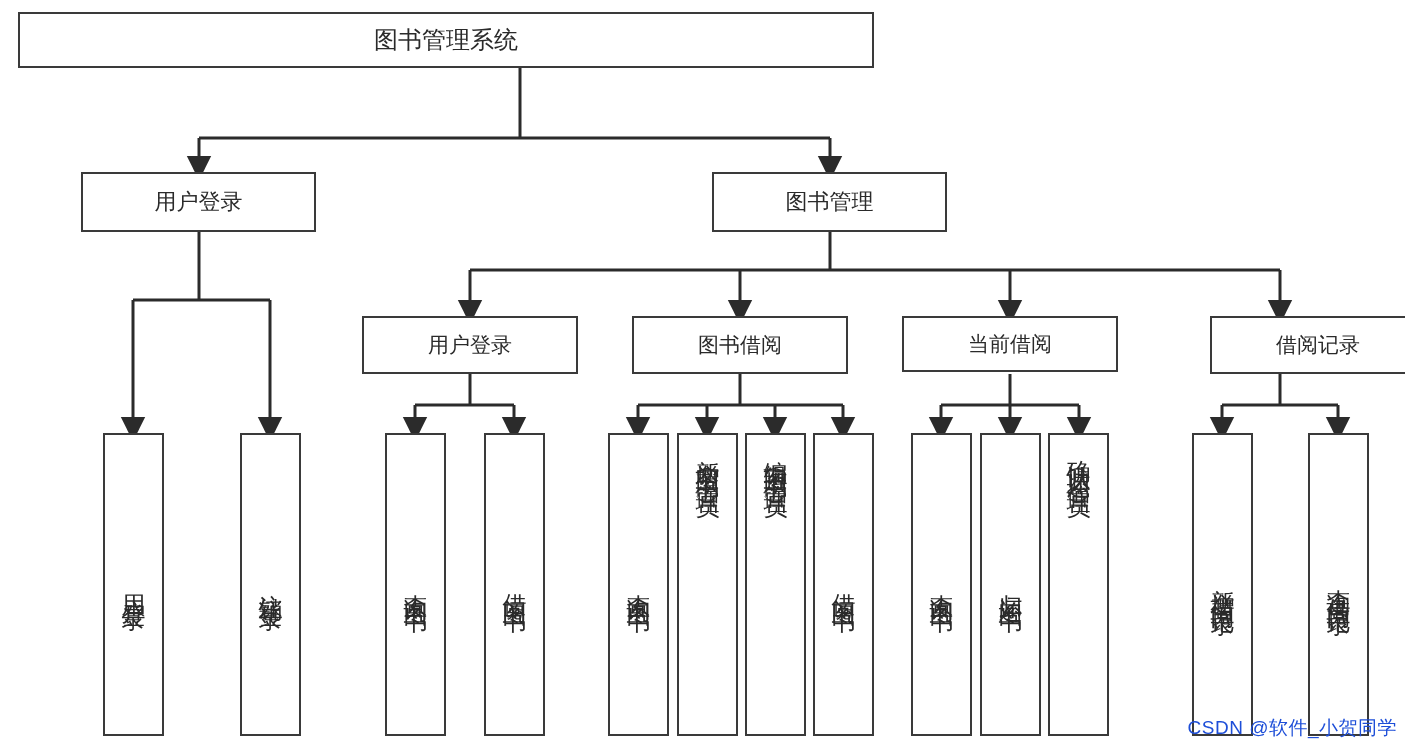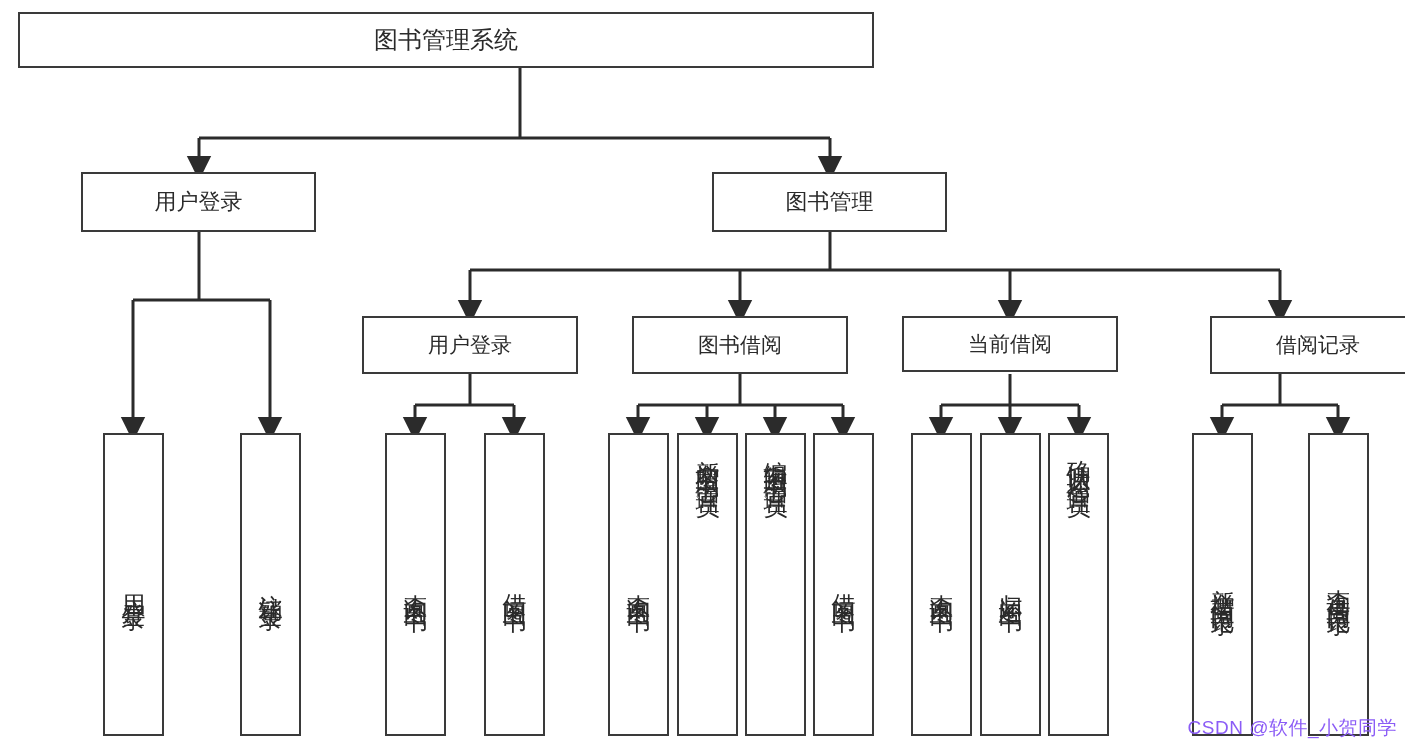--- a/index.html
+++ b/index.html
@@ -55,21 +55,21 @@
     line-height: 1;
     white-space: nowrap;
   }
   .leaf-top .node-label   { align-self: flex-start; }
   .leaf-mid { align-items: center; padding-top: 0; }
   #watermark {
     position: absolute;
     right: 8px;
     bottom: 6px;
     font-size: 19px;
-    color: #8b5cf6;
+    color: #1d4ed8;
     letter-spacing: 0.5px;
     z-index: 3;
     white-space: nowrap;
   }
 </style>
 </head>
 <body>
 
 <div id="canvas">
 

